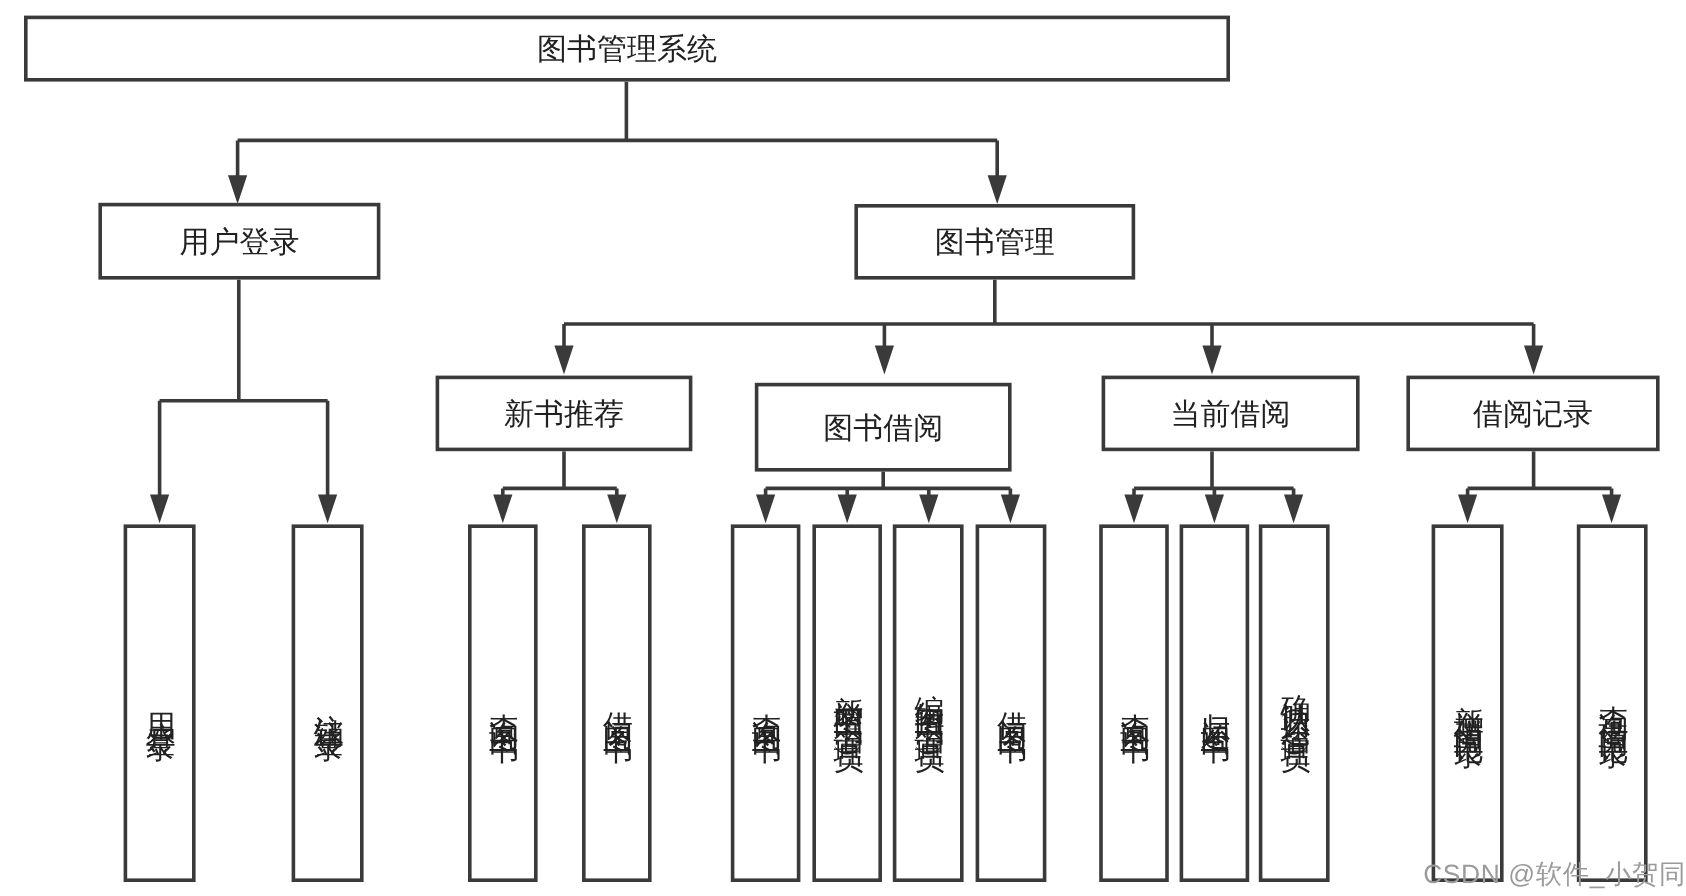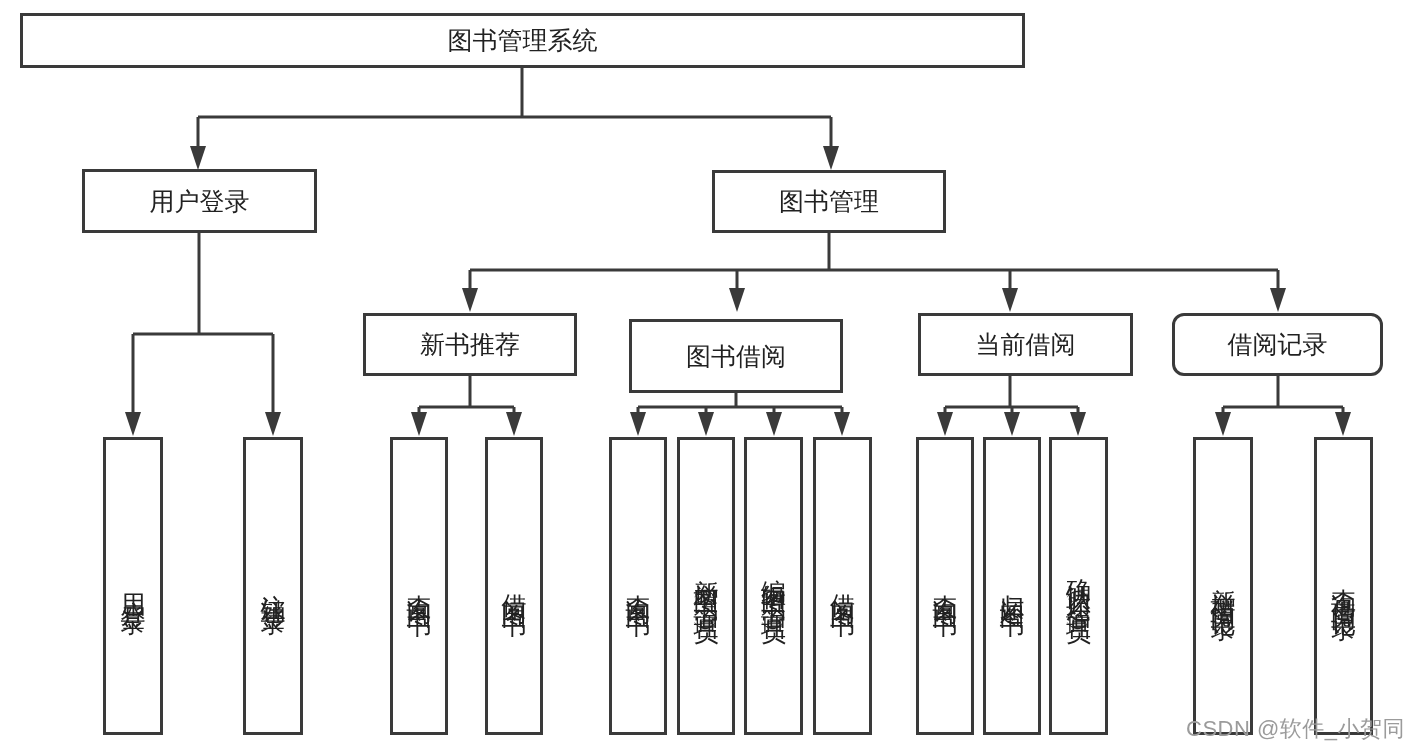--- a/index.html
+++ b/index.html
@@ -105,21 +105,21 @@
 
   <div class="node" style="left:363px;top:313px;width:214px;height:63px;">
     <span>新书推荐</span>
   </div>
   <div class="node" style="left:629px;top:295px;width:214px;height:74px;margin-top:24px;">
     <span>图书借阅</span>
   </div>
   <div class="node" style="left:902px;top:313px;width:215px;height:63px;margin-left:16px;">
     <span>当前借阅</span>
   </div>
-  <div class="node" style="left:1172px;top:313px;width:211px;height:63px;border-radius:12px;">
+  <div class="node" style="left:1172px;top:313px;width:211px;height:63px;">
     <span>借阅记录</span>
   </div>
 
   <div class="node leaf" style="left:103px;top:437px;width:60px;height:298px;">
     <span class="vtext">用户登录</span>
   </div>
   <div class="node leaf" style="left:243px;top:437px;width:60px;height:298px;">
     <span class="vtext">注销登录</span>
   </div>
 

